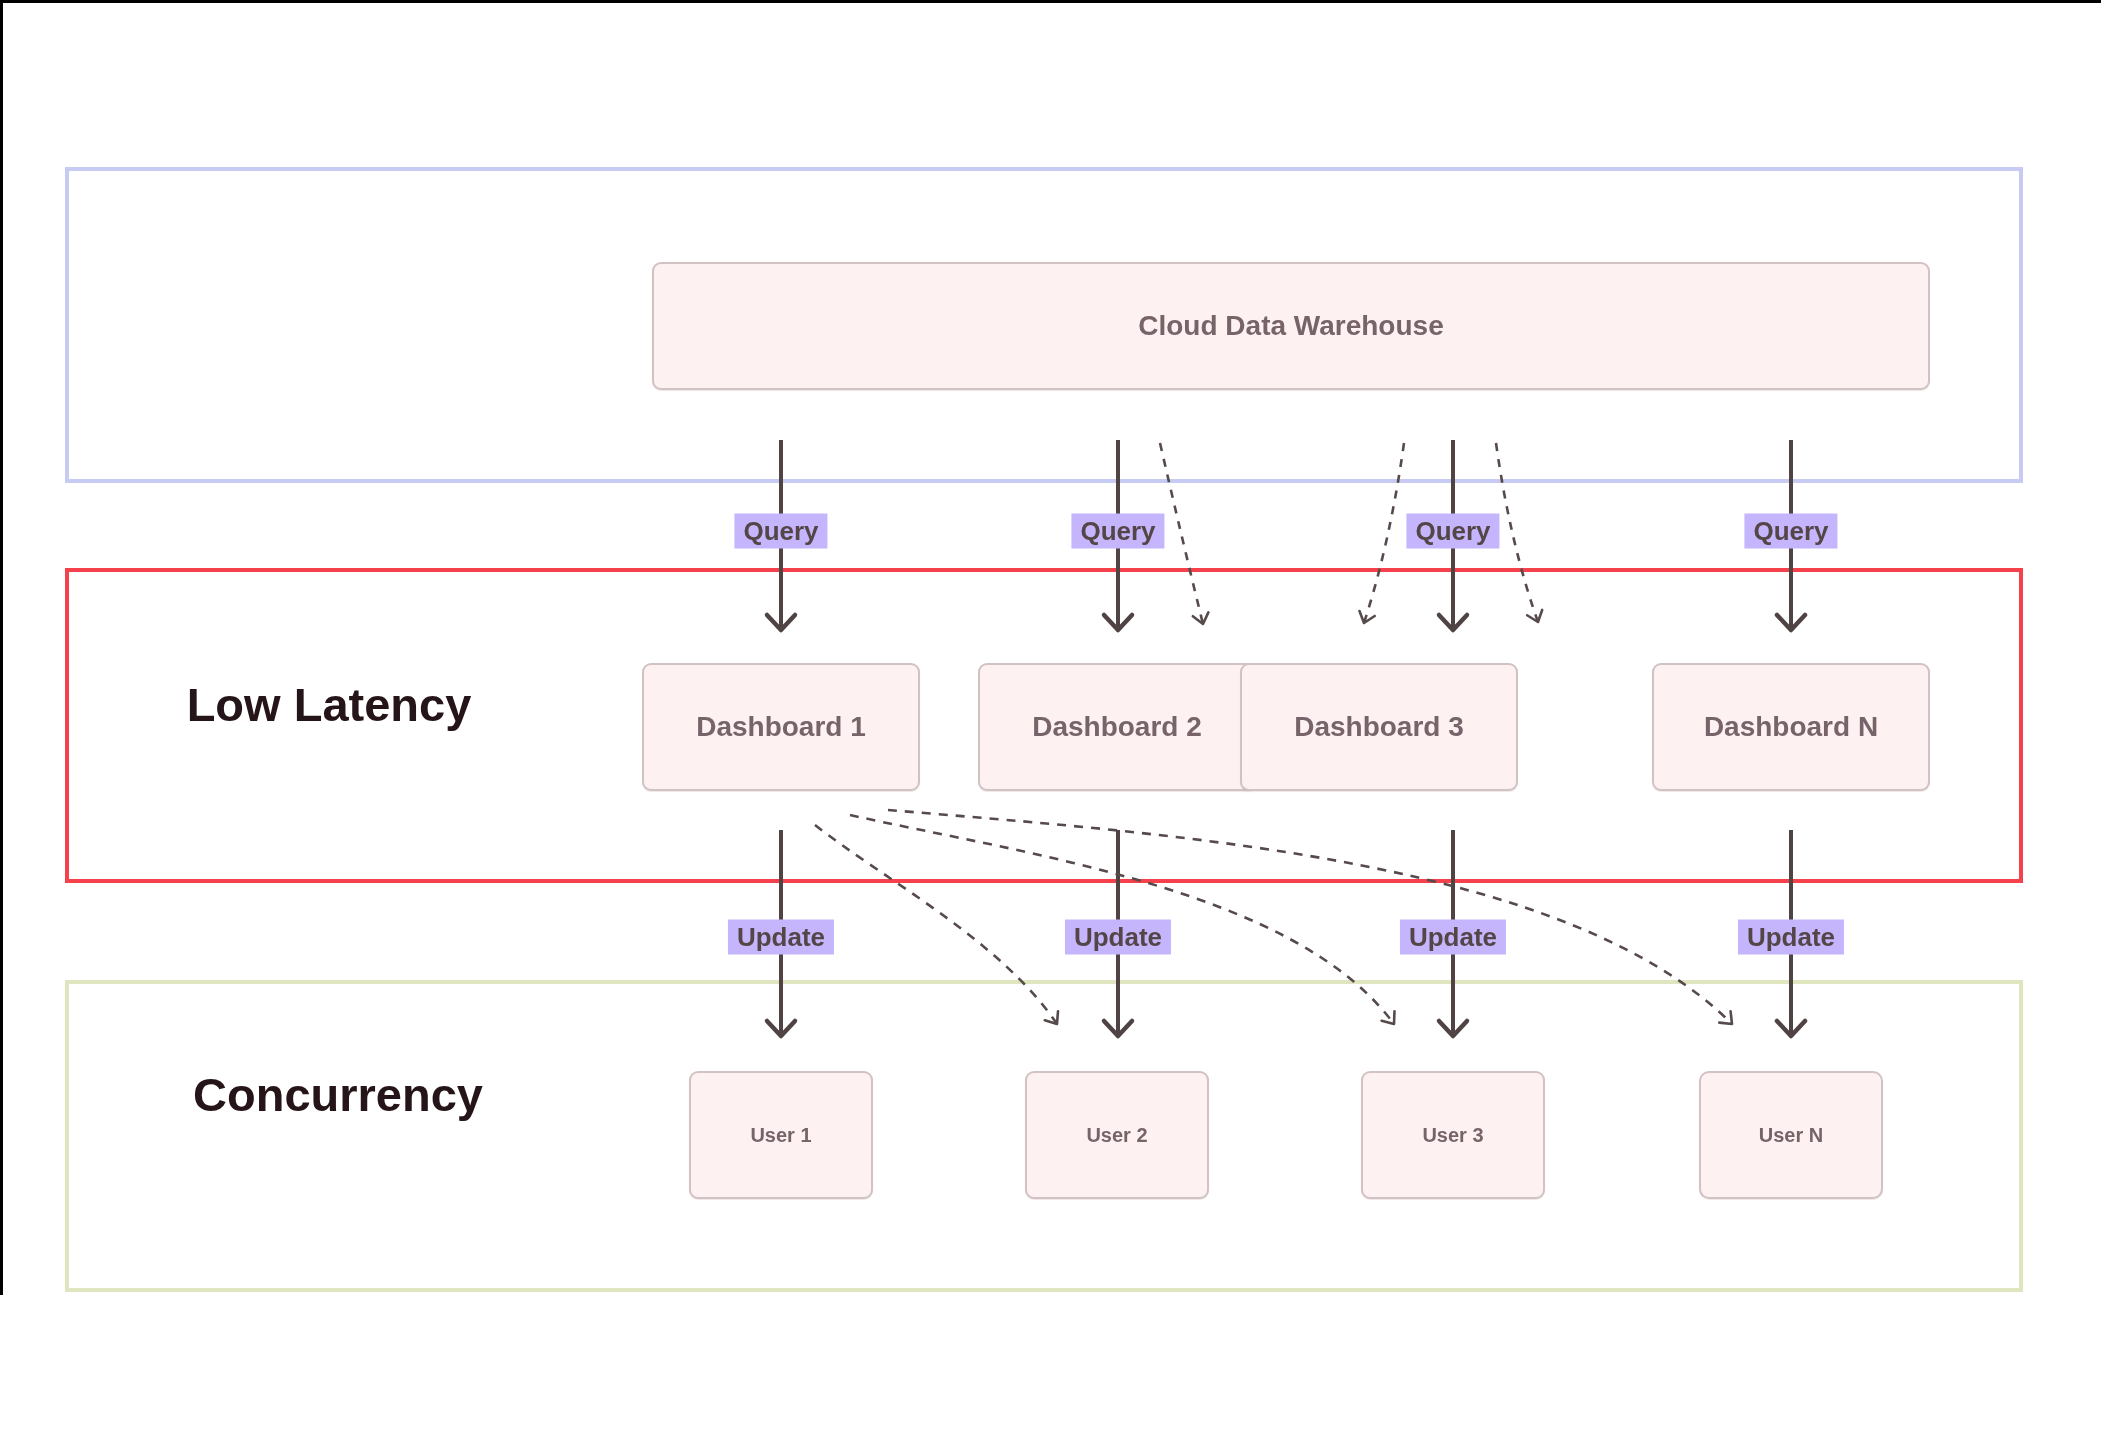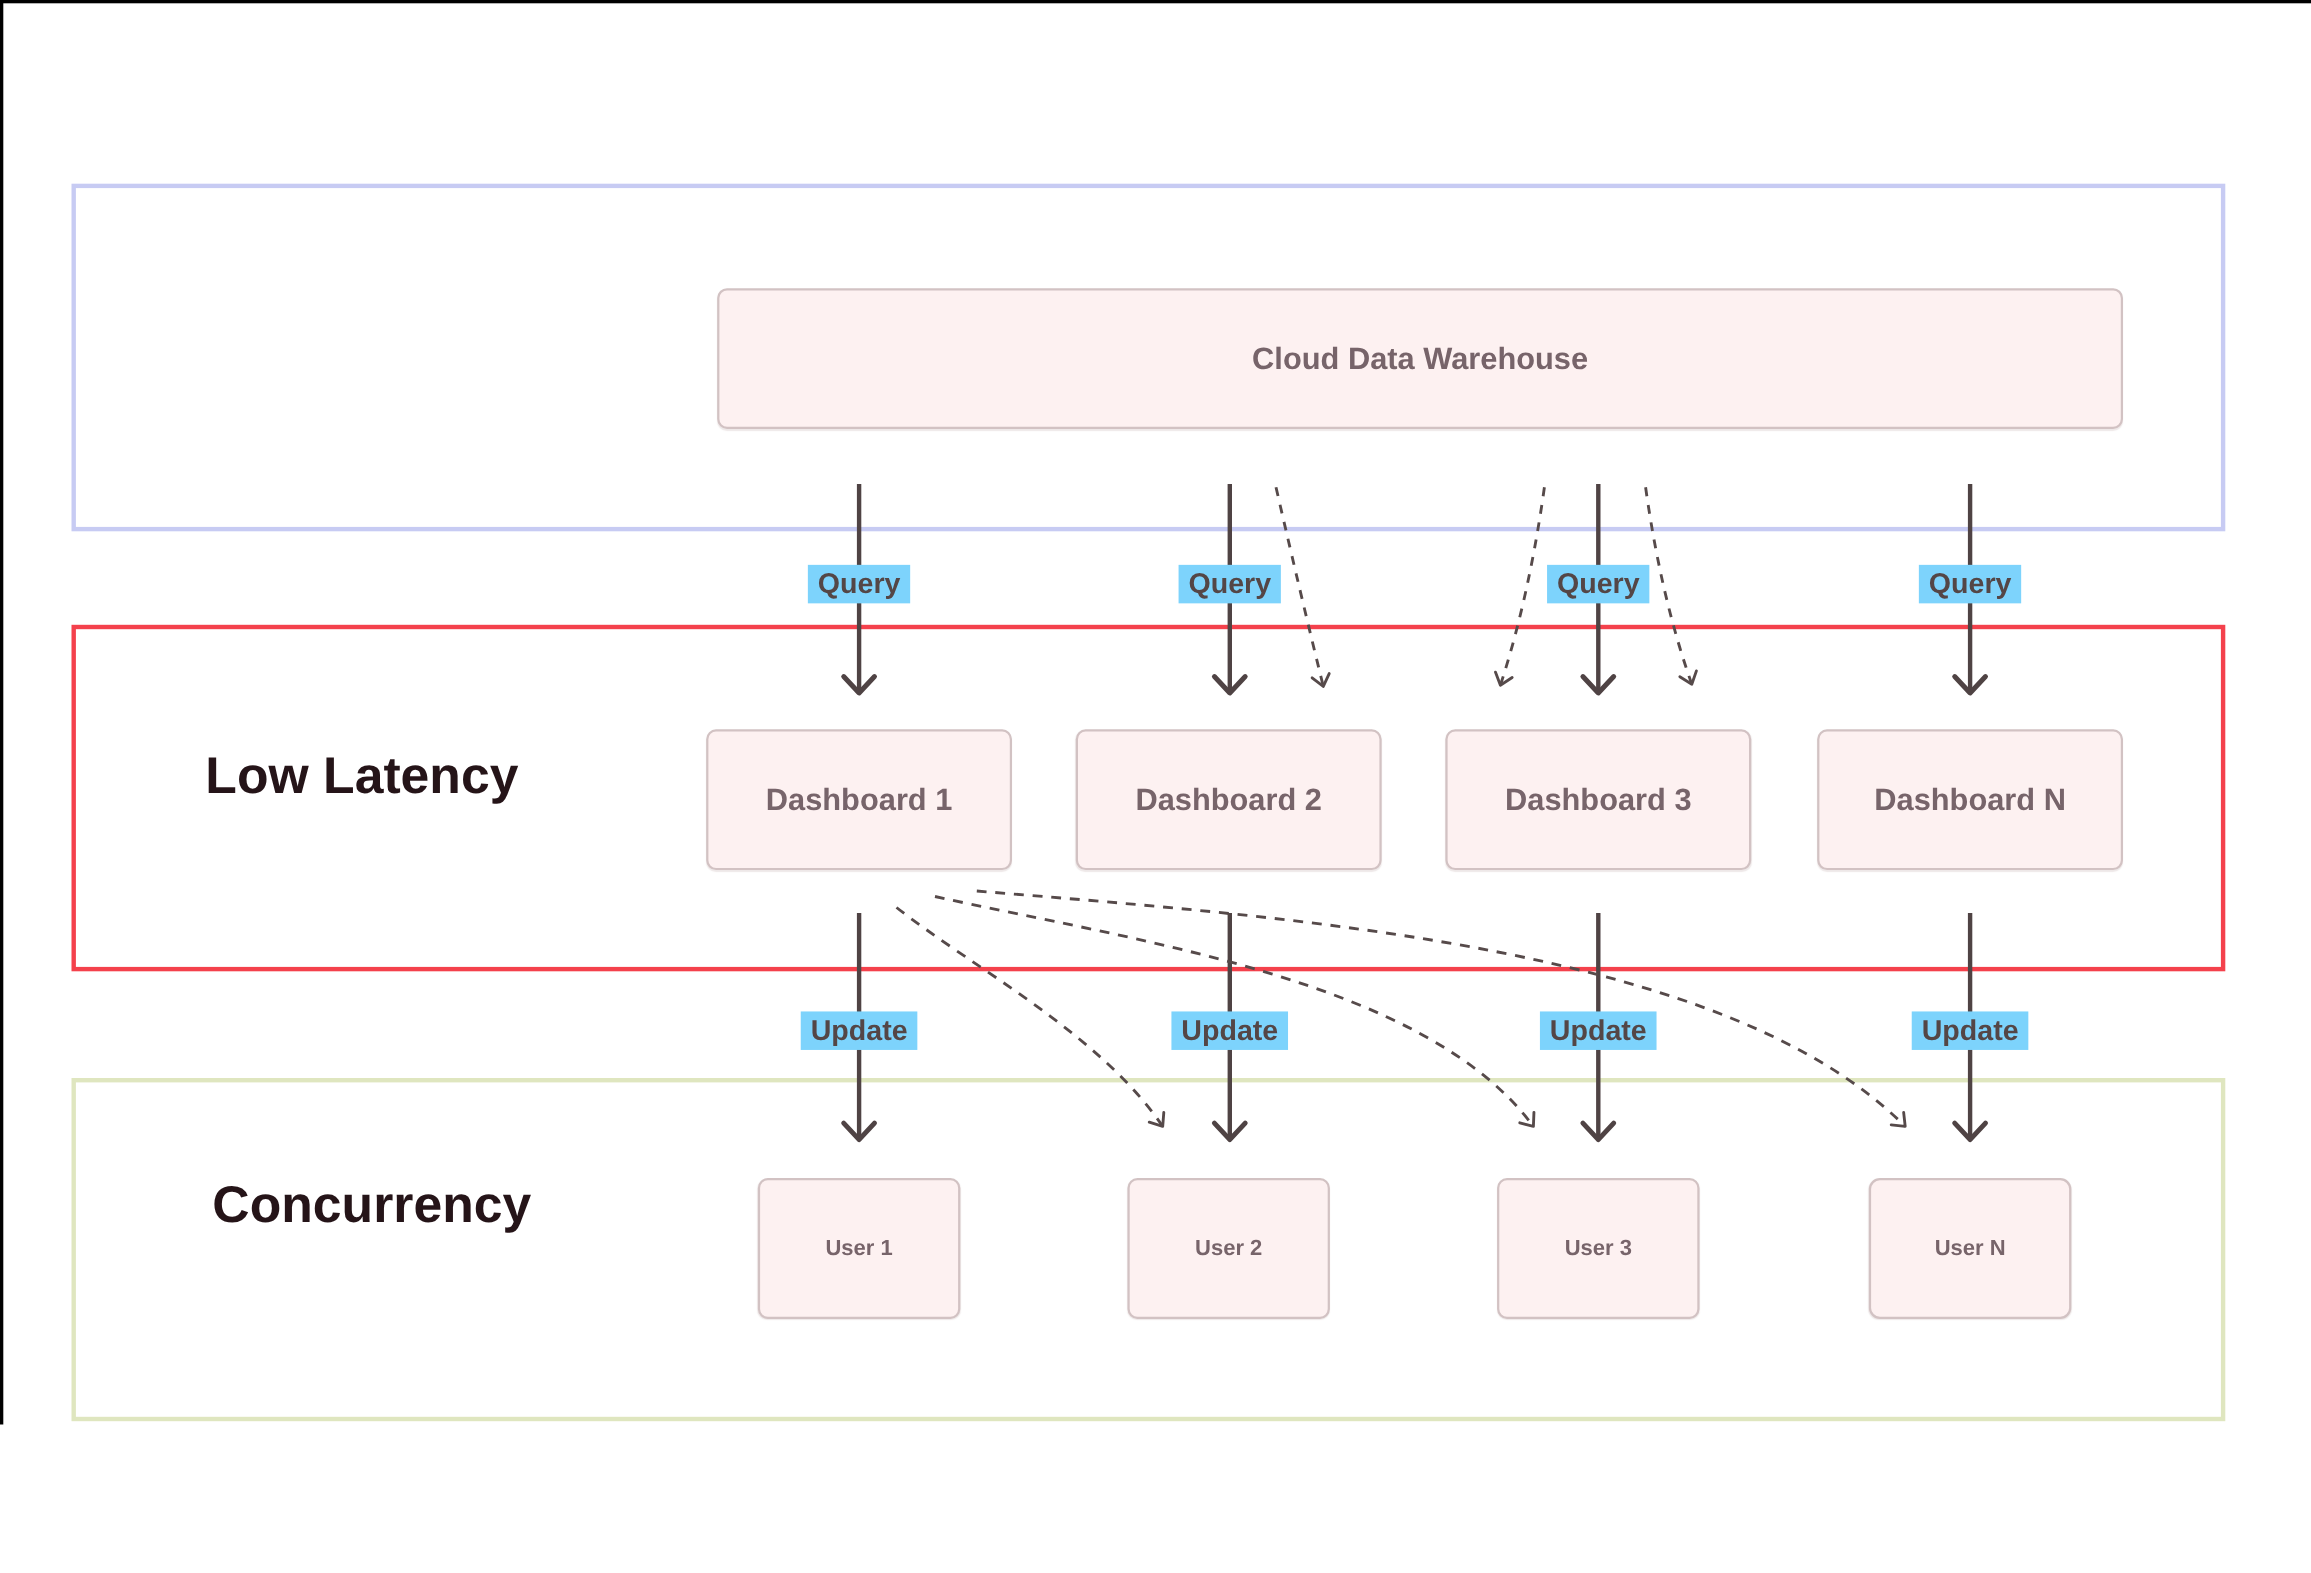--- a/index.html
+++ b/index.html
@@ -30,21 +30,21 @@
     color:#77646a;font-weight:600;
     box-shadow:0 1px 1px rgba(160,130,130,0.18);
   }
   .node span{white-space:nowrap;}
   .node-cdw{left:652px;top:262px;width:1278px;height:128px;font-size:28px;text-align:right;}
   .node-dash{top:663px;width:278px;height:128px;font-size:28px;}
   .node-user{top:1071px;width:184px;height:128px;font-size:20px;}
 
   .edge-label{
     position:absolute;transform:translate(-50%,-50%);
-    background:#7dd3fc;padding:2px 9px;
+    background:#c4b5fd;padding:2px 9px;
     font-size:26px;font-weight:700;color:#544646;
     white-space:nowrap;z-index:4;
   }
   svg.arrows{position:absolute;left:0;top:0;z-index:3;}
 </style>
 </head>
 <body>
 
 <div class="canvas">
 
@@ -95,21 +95,21 @@
   <div class="node node-cdw">
     <span>Cloud Data Warehouse</span>
   </div>
 
   <div class="node node-dash" style="left:642px;">
     <span>Dashboard 1</span>
   </div>
   <div class="node node-dash" style="left:978px;">
     <span>Dashboard 2</span>
   </div>
-  <div class="node node-dash" style="left:1314px;">
+  <div class="node node-dash" style="left:1240px;">
     <span>Dashboard 3</span>
   </div>
   <div class="node node-dash" style="left:1652px;">
     <span>Dashboard N</span>
   </div>
 
   <div class="node node-user" style="left:689px;">
     <span>User 1</span>
   </div>
   <div class="node node-user" style="left:1025px;">

